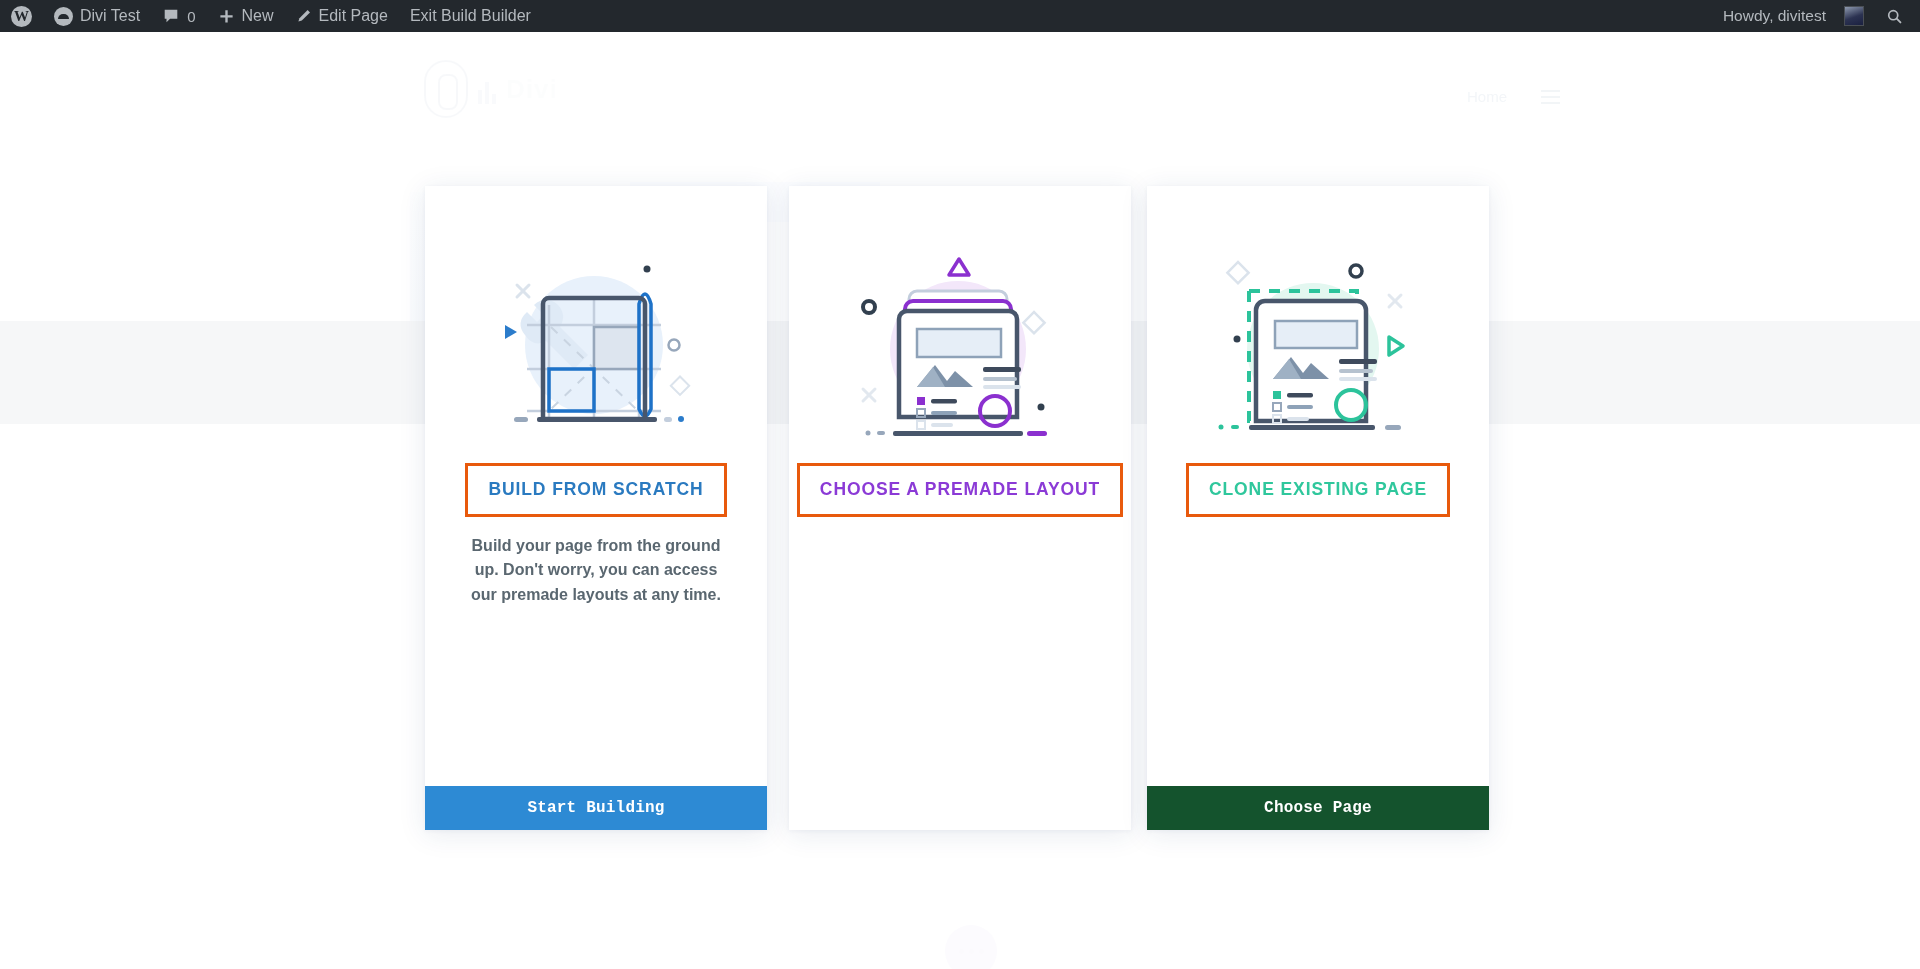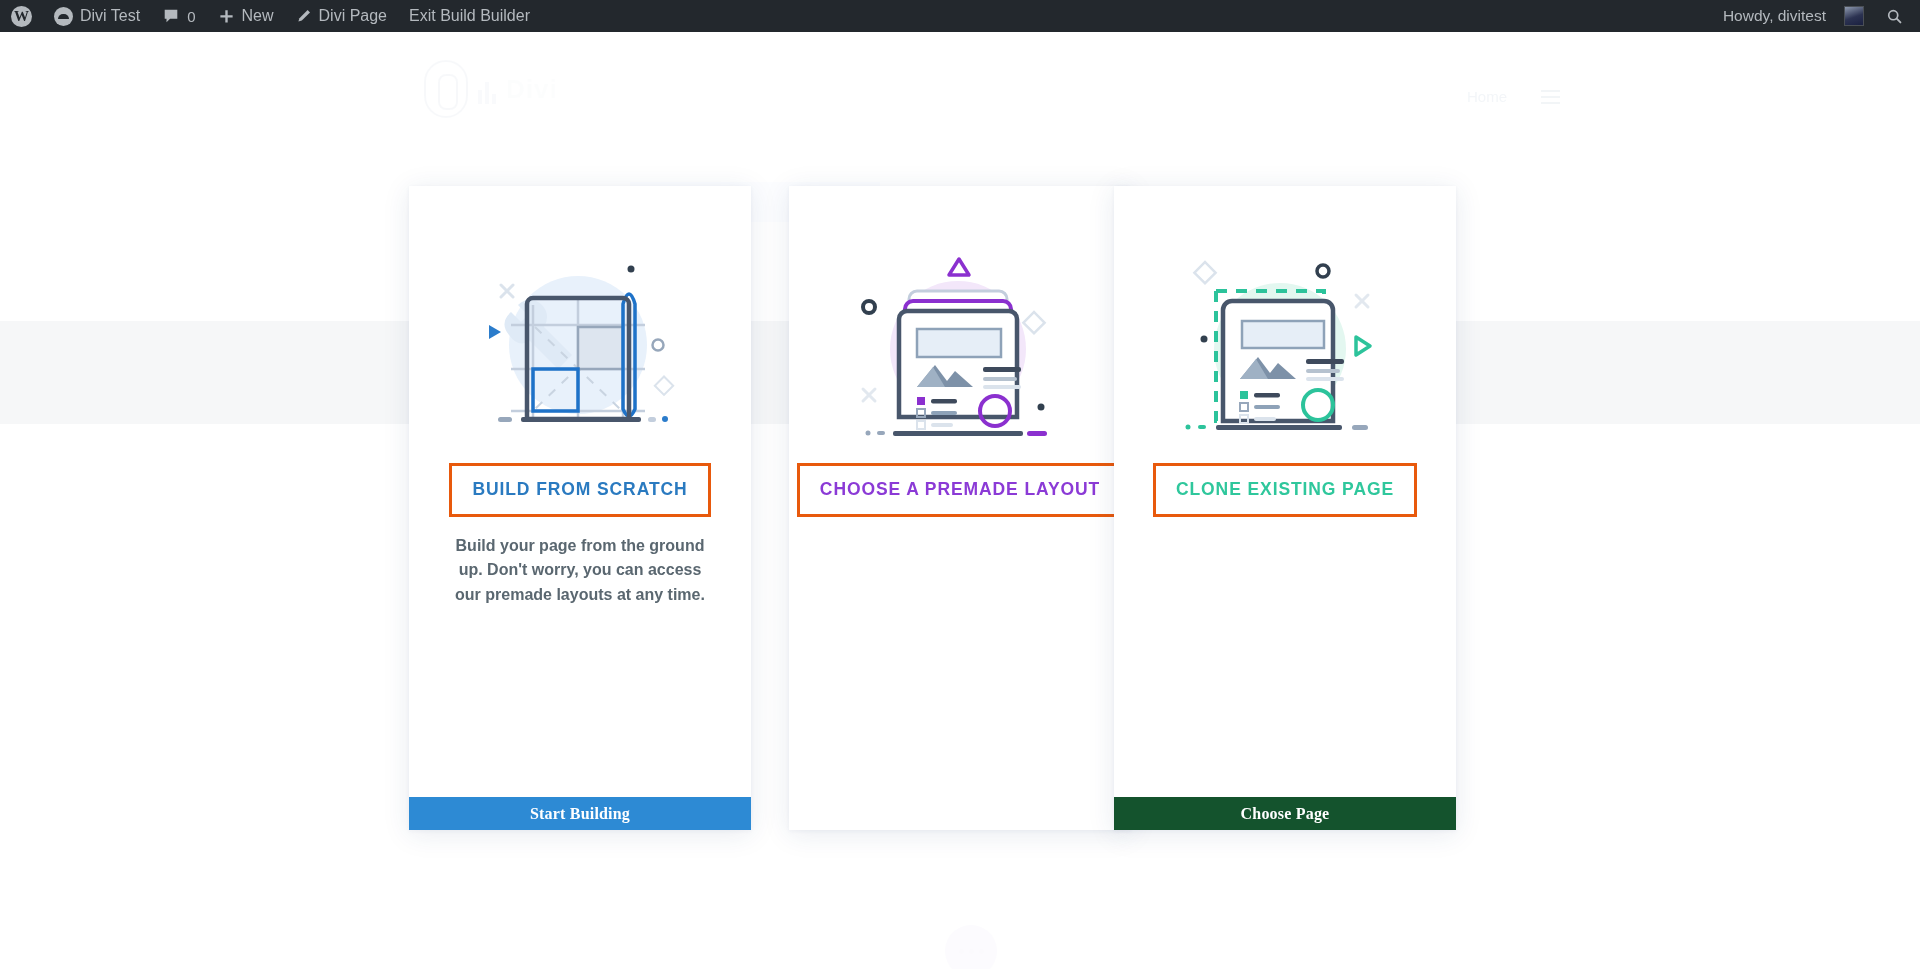--- a/index.html
+++ b/index.html
@@ -121,23 +121,23 @@
     position: absolute; left: 0; top: 0; width: 1920px; height: 937px;
   }
   .card {
     position: absolute; top: 154px;
     width: 342px; height: 644px;
     background: #ffffff;
     box-shadow: 0 4px 26px rgba(30,60,110,0.10), 0 1px 4px rgba(30,60,110,0.05);
     display: flex; flex-direction: column;
     align-items: center;
   }
-  #card-0 { left: 409px; align-items: center; }
+  #card-0 { left: 425px; align-items: center; }
   #card-1 { left: 789px; }
-  #card-2 { left: 1114px; }
+  #card-2 { left: 1147px; }
 
   .illus {
     width: 210px; height: 190px;
     margin-top: 63px;
     position: relative;
   }
   .illus svg { display: block; }
 
   .headline-box {
     margin-top: 24px;
@@ -162,29 +162,29 @@
     width: 272px;
     text-align: center;
     font-size: 16px;
     line-height: 1.52;
     color: #5a6770;
     font-weight: bold;
   }
 
   .cta {
     position: absolute; left: 0; bottom: 0;
-    width: 342px; height: 33px;
+    width: 342px; height: 44px;
     display: flex; align-items: center; justify-content: center;
     color: #ffffff;
     font-size: 16px;
     font-weight: 700;
     letter-spacing: .2px;
     cursor: pointer;
     border: none;
-    font-family: Liberation Serif, serif;
+    font-family: Liberation Mono, monospace;
   }
   #card-0 .cta { background: #2d8ad4; }
   #card-1 .cta { background: #8b30cf; }
   #card-2 .cta { background: #14532d; }
 </style>
 </head>
 <body>
 
 <div id="adminbar">
   <div class="ab-group">
@@ -215,21 +215,21 @@
       </span>
       <span>New</span>
     </div>
 
     <div class="ab-item">
       <span class="ab-icon">
         <svg width="16" height="16" viewBox="0 0 20 20">
           <path d="M14.5 2.5l3 3L7.3 15.7 3 17l1.3-4.3z" fill="#b4b9be"></path>
         </svg>
       </span>
-      <span>Divi Page</span>
+      <span>Edit Page</span>
     </div>
 
     <div class="ab-item">
       <span>Exit Build Builder</span>
     </div>
   </div>
 
   <div class="ab-spacer"></div>
 
   <div class="ab-right">

